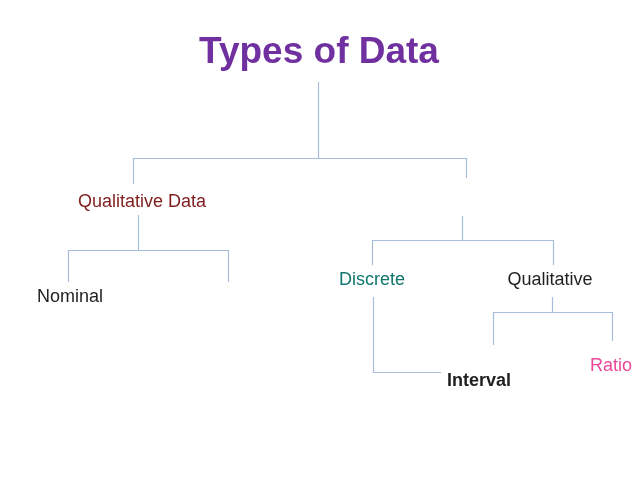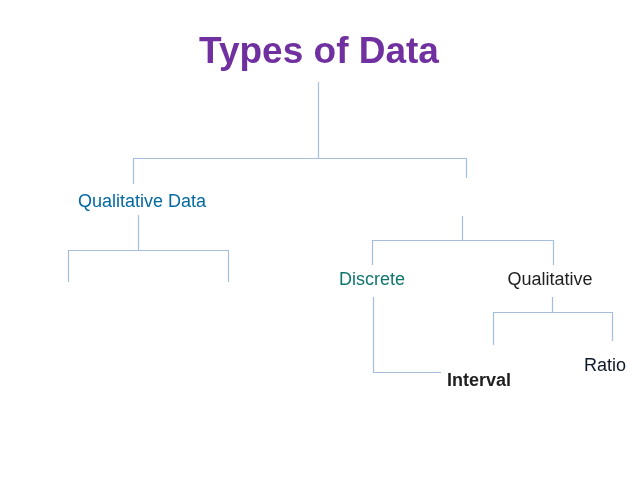--- a/index.html
+++ b/index.html
@@ -70,26 +70,27 @@
 
       <path d="M373.5 297 V372.5 H441"></path>
 
       <path d="M552.5 297 V312.5"></path>
       <path d="M493.5 345 V312.5 H612.5 V341"></path>
     </g>
   </svg>
 
   <h1 class="title" style="color: rgb(112, 48, 160);">Types of Data</h1>
 
-  <div class="node n-qualitative" style="color: #0369a1;">Qualitative Data</div>
+  <div class="node n-qualitative" style="color: #7f1d1d;">Qualitative Data</div>
 
 
+  <div class="node n-nominal" style="color: rgb(31, 31, 31);">Nominal</div>
 
 
   <div class="node n-discrete" style="color: #0f766e;">Discrete</div>
 
   <div class="node n-continuous" style="color: rgb(31, 31, 31);">Qualitative</div>
 
   <div class="node n-interval" style="color: rgb(31, 31, 31);">Interval</div>
 
-  <div class="node n-ratio" style="color: #0f172a;">Ratio</div>
+  <div class="node n-ratio" style="color: #ec4899; margin-left: 6px;">Ratio</div>
 
 </div>
 
 </body></html>

